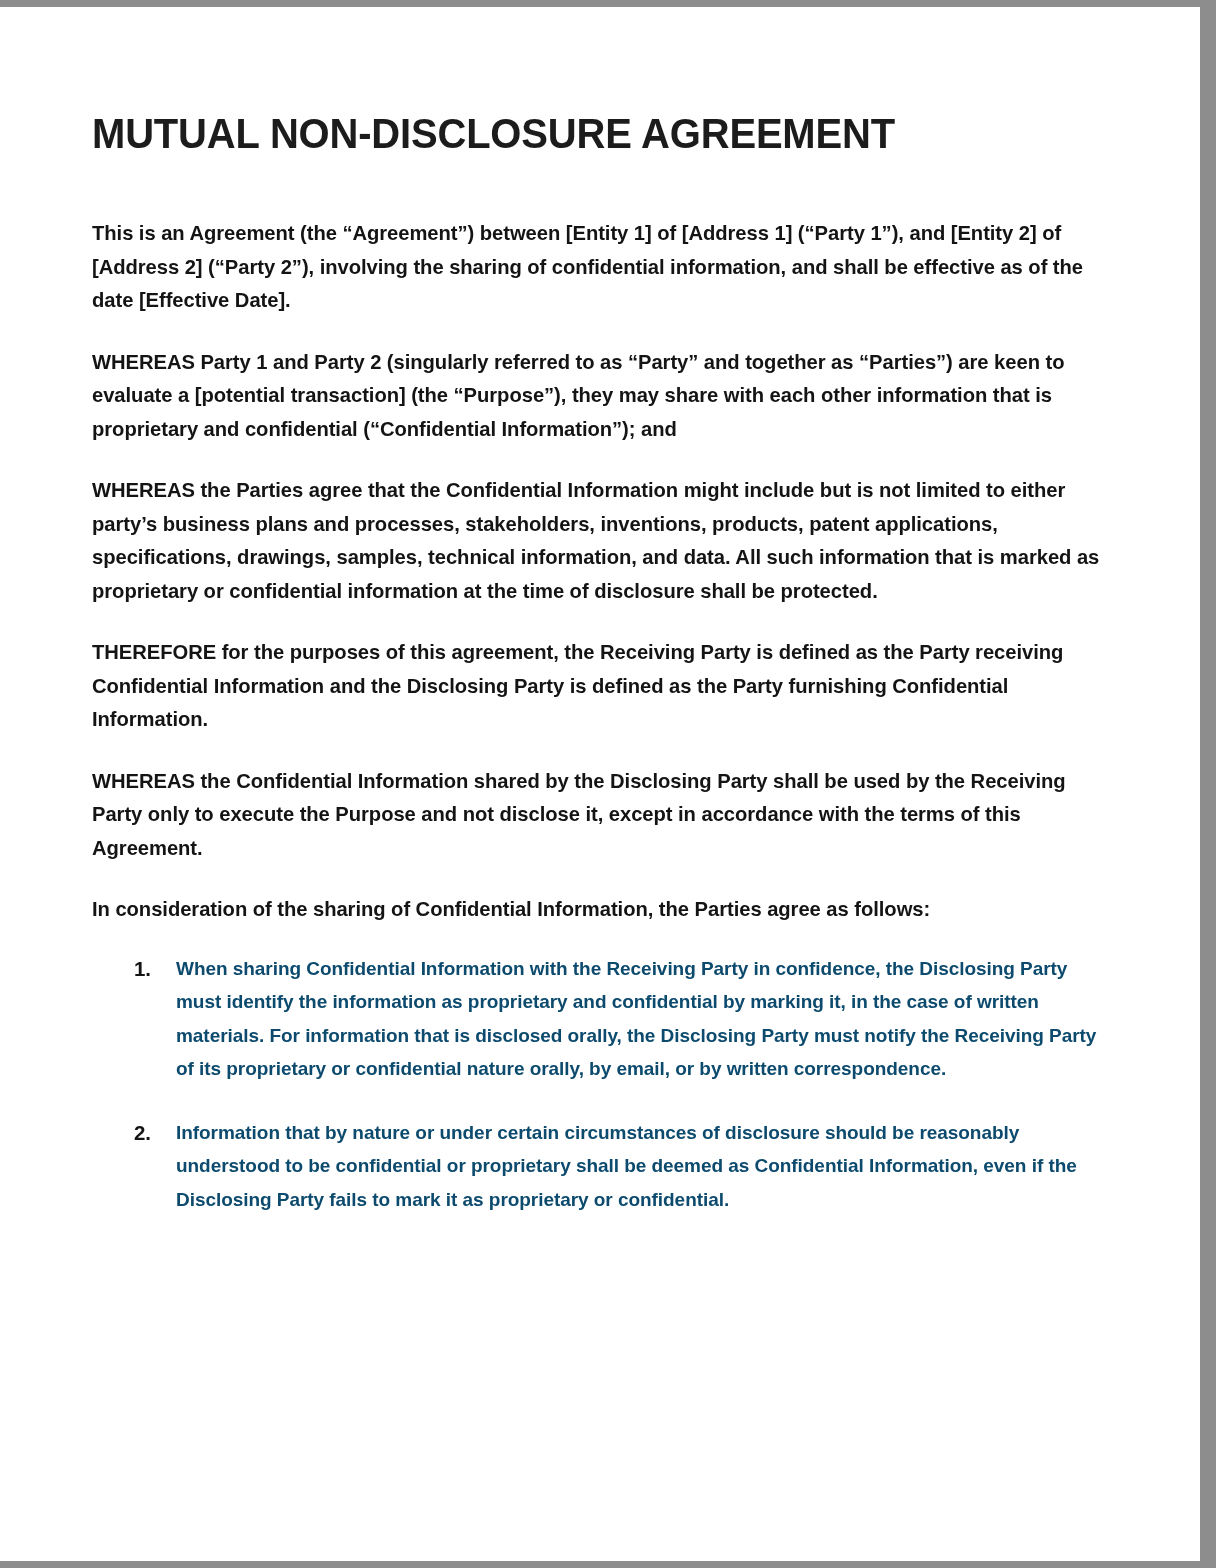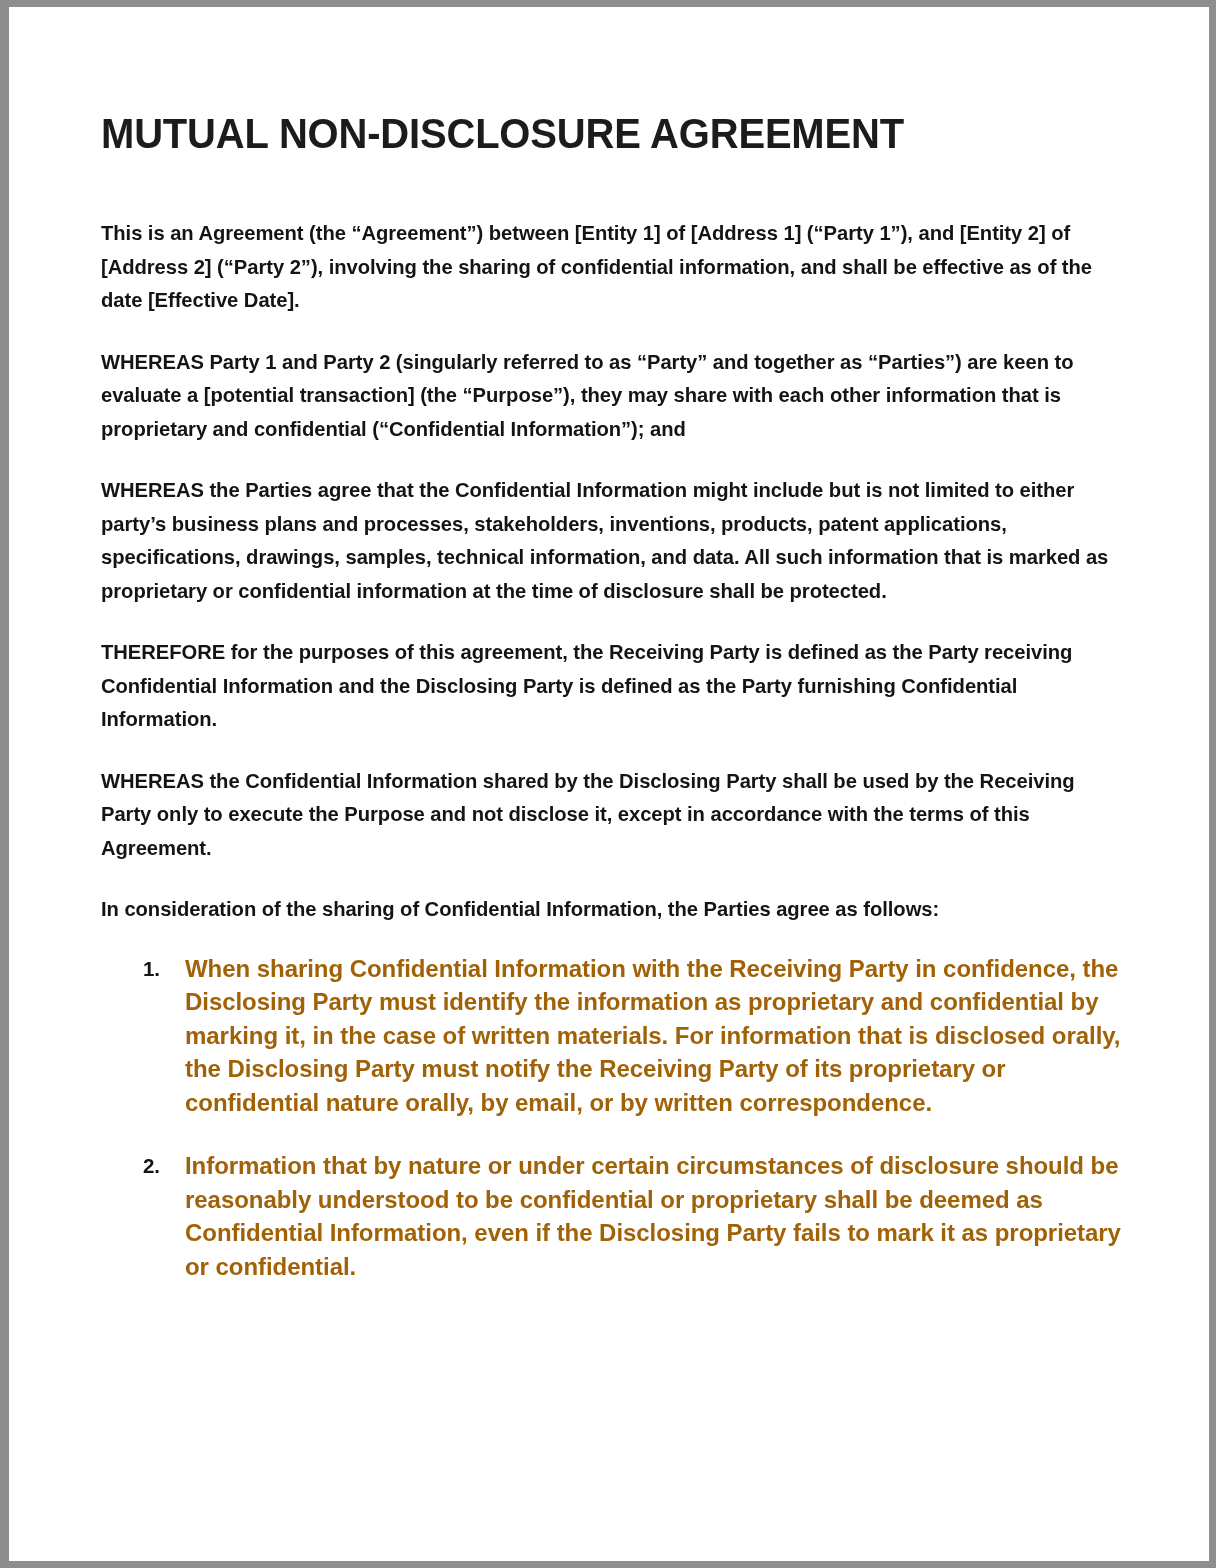--- a/index.html
+++ b/index.html
@@ -20,21 +20,21 @@
     left: 0;
     top: 0;
     width: 1216px;
     height: 1568px;
     background: #8d8d8d;
     box-sizing: border-box;
   }
 
   .page {
     position: absolute;
-    left: 9px;
+    left: 0;
     top: 7px;
     width: 1200px;
     height: 1554px;
     background: #ffffff;
     box-sizing: border-box;
     overflow: hidden;
   }
 
   .page-inner {
     position: absolute;
@@ -81,23 +81,23 @@
     padding: 0 0 0 0;
     list-style: none;
     counter-reset: clause;
   }
 
   ol.clause-list > li {
     position: relative;
     padding-left: 84px;
     margin-bottom: 30px;
     counter-increment: clause;
-    font-size: 24px;
+    font-size: 19px;
     font-weight: 600;
-    color: #a16207;
+    color: #0c4a6e;
     line-height: 33.5px;
     letter-spacing: -0.05px;
   }
 
   ol.clause-list > li::before {
     content: counter(clause) ".";
     position: absolute;
     left: 42px;
     top: 0;
     font-size: 20.5px;

